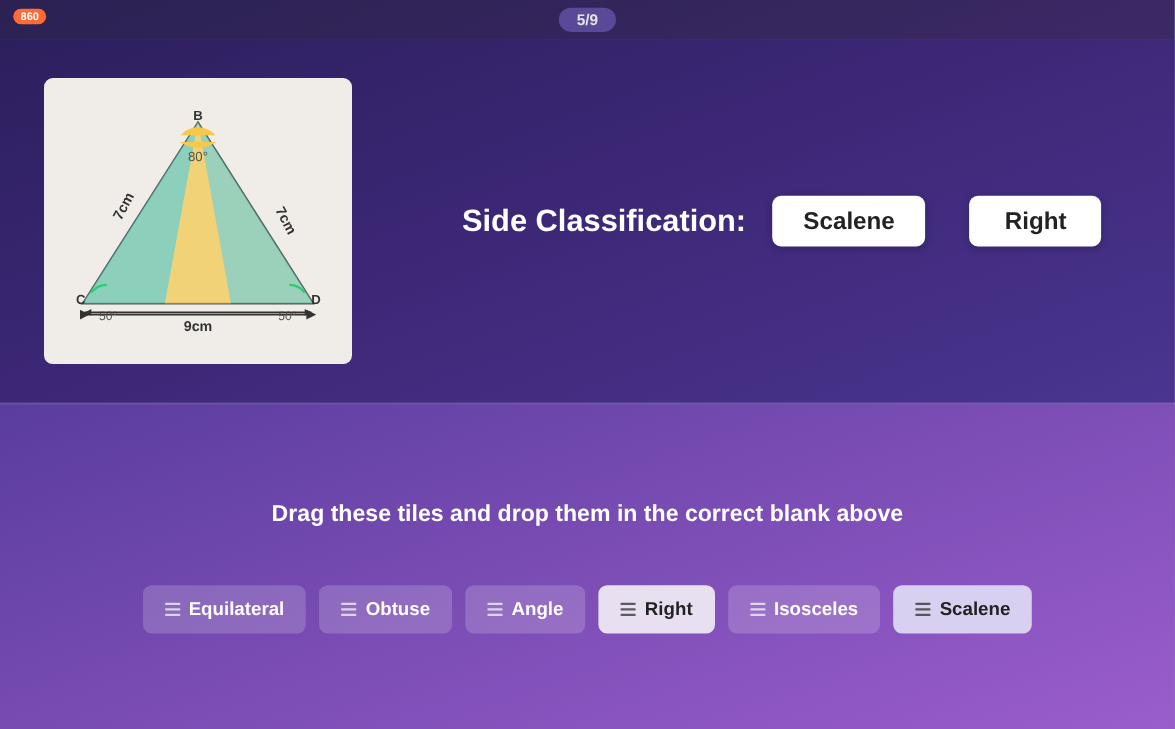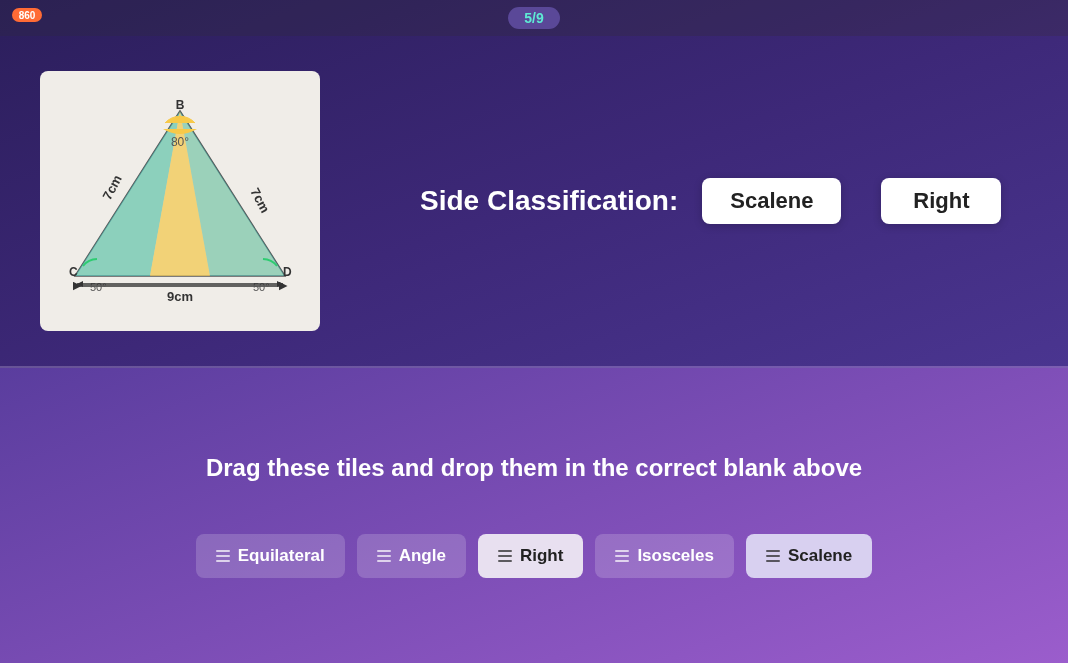--- a/index.html
+++ b/index.html
@@ -21,21 +21,21 @@
       right: 0;
       height: 36px;
       display: flex;
       align-items: center;
       justify-content: center;
       background: rgba(0,0,0,0.25);
     }
 
     .progress-badge {
       background: #5a4898;
-      color: #5eead4;
+      color: #e5e5e5;
       border-radius: 12px;
       padding: 3px 16px;
       font-size: 14px;
       font-weight: bold;
     }
 
     .battery-icon {
       position: absolute;
       left: 12px;
       top: 8px;
@@ -138,21 +138,21 @@
       background: linear-gradient(160deg, #5a3d9e 0%, #7b4db5 50%, #9b5dcc 100%);
       display: flex;
       flex-direction: column;
       align-items: center;
       justify-content: center;
       gap: 32px;
     }
 
     .drag-instruction {
       color: white;
-      font-size: 24px;
+      font-size: 21px;
       font-weight: 600;
       text-align: center;
     }
 
     .tiles-container {
       display: flex;
       gap: 12px;
       align-items: center;
       flex-wrap: wrap;
       justify-content: center;
@@ -291,27 +291,35 @@
 
     <div class="tile" draggable="true">
       <div class="tile-grip">
         <span></span>
           <span></span>
           <span></span>
       </div>
       <span>Equilateral</span>
     </div>
 
-
     <div class="tile" draggable="true">
       <div class="tile-grip">
         <span></span>
           <span></span>
           <span></span>
       </div>
+      <span>Obtuse</span>
+    </div>
+
+    <div class="tile" draggable="true">
+      <div class="tile-grip">
+        <span></span>
+          <span></span>
+          <span></span>
+      </div>
       <span>Angle</span>
     </div>
 
     <div class="tile used-right" draggable="true">
       <div class="tile-grip">
         <span></span>
           <span></span>
           <span></span>
       </div>
       <span>Right</span>

